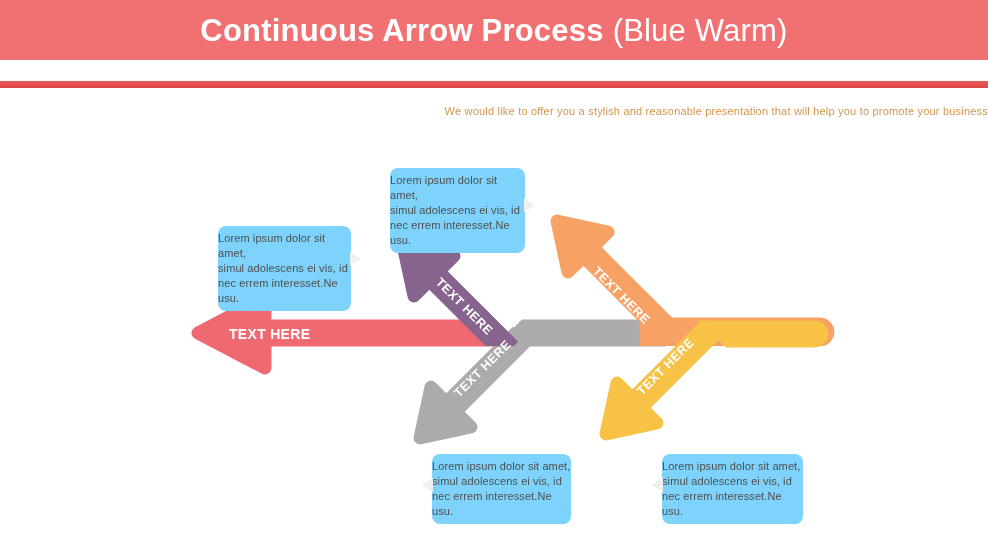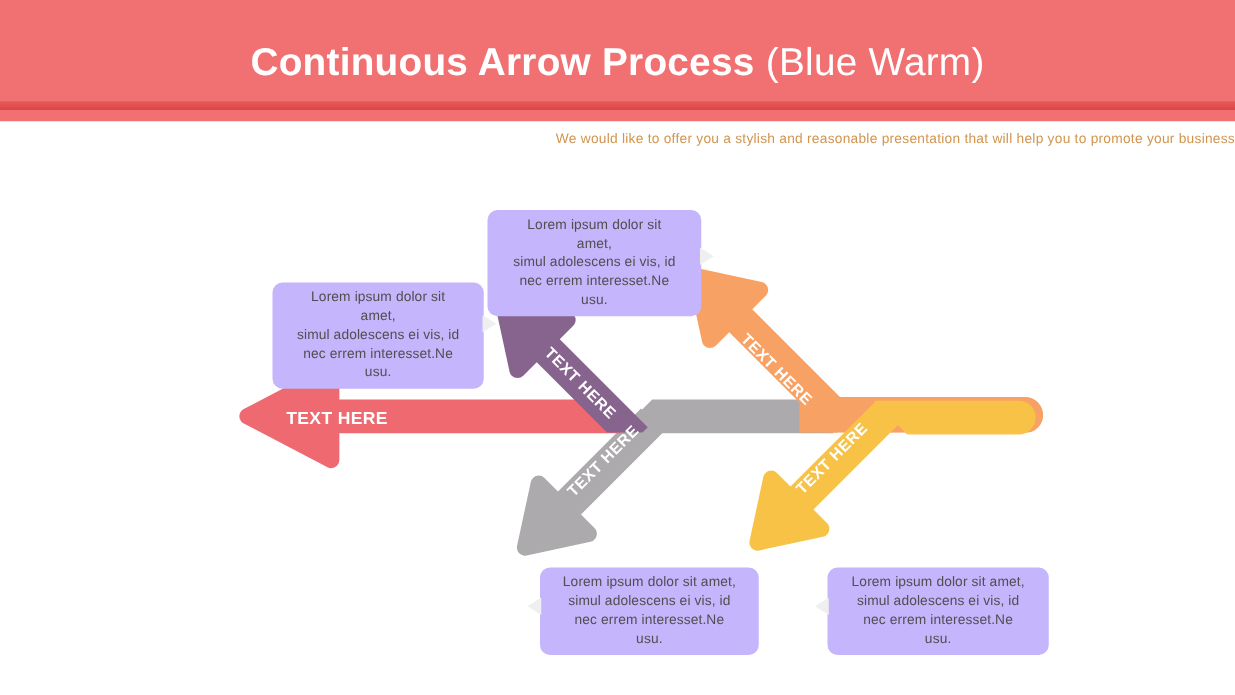--- a/index.html
+++ b/index.html
@@ -2,21 +2,21 @@
 <html><head>
 <meta charset="utf-8">
 <style>
   html,body{margin:0;padding:0;background:#ffffff;}
   #canvas{
     position:relative;width:988px;height:556px;background:#ffffff;overflow:hidden;
     font-family:"Liberation Sans",sans-serif;
   }
   
   .header{
-    position:absolute;left:0;top:0;width:988px;height:97px;
+    position:absolute;left:0;top:0;width:988px;height:60px;
     background:#F17173;
     display:flex;align-items:center;justify-content:center;
   }
   .header-accent{
     position:absolute;left:0;top:81px;width:988px;height:7px;
     background:linear-gradient(#E85B5B,#DC4444);
   }
   .title{color:#ffffff;font-size:31px;letter-spacing:.2px;white-space:nowrap;padding-top:2px;}
   .title .t-bold{font-weight:700;}
   .title .t-light{font-weight:400;margin-left:9px;}
@@ -33,24 +33,23 @@
   .c-yellow{fill:#F7C246;stroke:#F7C246;}
   .head{stroke-width:13;stroke-linejoin:round;}
   .shaft{stroke-width:26;stroke-linecap:butt;fill:none;}
   .lbl{
     fill:#ffffff;font-family:"Liberation Sans",sans-serif;
     font-weight:bold;font-size:12.5px;letter-spacing:.5px;
   }
   .lbl-h{font-size:14px;letter-spacing:.3px;}
   
   .note{
-    position:absolute;background:#c4b5fd;border-radius:8px;
-    padding:5px 18px;color:#4F4F4F;font-size:11px;line-height:15px;
+    position:absolute;background:#7dd3fc;border-radius:8px;
+    padding:5px 0;color:#4F4F4F;font-size:11px;line-height:15px;
     letter-spacing:.1px;
-    text-align:center;
   }
   .tail{position:absolute;width:0;height:0;border-top:7px solid transparent;border-bottom:7px solid transparent;}
   .tail-right{right:-10px;border-left:11px solid #EFEFEF;}
   .tail-left{left:-10px;border-right:11px solid #EFEFEF;}
 </style>
 </head>
 <body>
 
 <div id="canvas">
 

